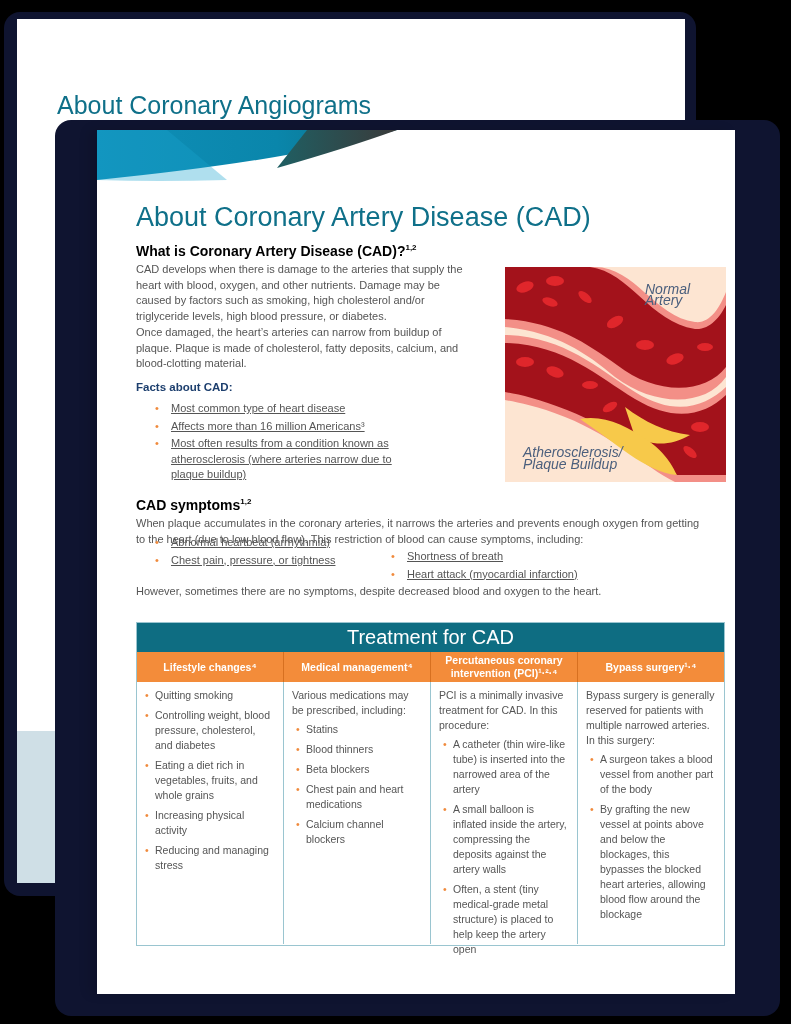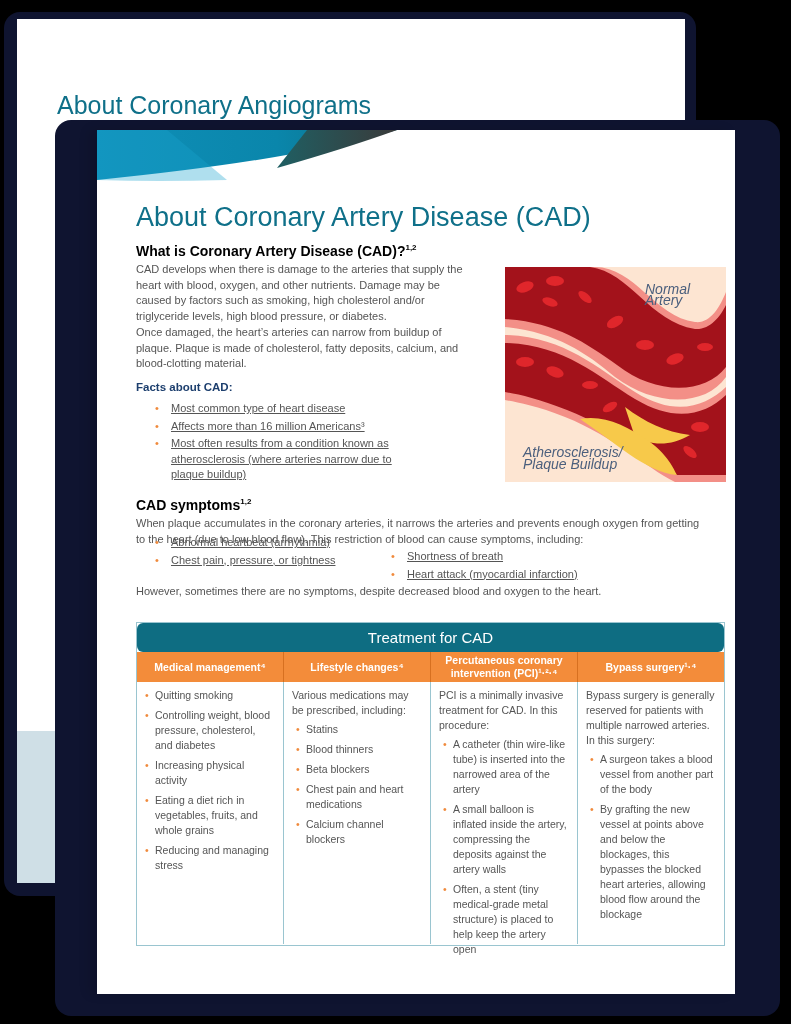--- a/index.html
+++ b/index.html
@@ -50,21 +50,21 @@
   sup { font-size:7px; }
 
   .artery { position:absolute; left:408px; top:137px; width:221px; height:215px; }
   .art-label { position:absolute; font-size:14px; font-style:italic; color:#4b5f7d; line-height:11px; }
 
   .table {
     position:absolute; left:39px; top:492px; width:589px; height:324px;
     border:1.5px solid #9ac5d0; box-sizing:border-box;
   }
   .table-title {
-    height:29px; background:#0e6d82; color:#fff; font-size:15px; text-align:center; line-height:29px;border-radius:6px;
+    height:29px; background:#0e6d82; color:#fff; font-size:20px; text-align:center; line-height:29px;
   }
   .table-heads { display:flex; height:30px; background:#f38c3a; }
   .th {
     flex:1; color:#fff; font-size:10.5px; font-weight:bold; text-align:center; display:flex; align-items:center; justify-content:center; line-height:13px;
     border-left:1px solid #d77020;
   }
   .th:first-child { border-left:none; }
   .table-body { display:flex; height:262px;justify-content:flex-end; }
   .td { flex:1; border-left:1.5px solid #9ac5d0; padding:6px 8px; font-size:10.5px; line-height:15px; color:#555; box-sizing:border-box; }
   .td:first-child { border-left:none; }
@@ -198,32 +198,32 @@
   </ul>
   <ul class="bul" style="left:292px;top:419px;width:260px">
     <li>Shortness of breath</li>
     <li>Heart attack (myocardial infarction)</li>
   </ul>
   <div class="para" style="left:39px;top:454px;width:580px">However, sometimes there are no symptoms, despite decreased blood and oxygen to the heart.</div>
 
   <div class="table">
     <div class="table-title">Treatment for CAD</div>
     <div class="table-heads">
+      <div class="th">Lifestyle changes⁴</div>
       <div class="th">Medical management⁴</div>
-      <div class="th">Lifestyle changes⁴</div>
       <div class="th">Percutaneous coronary intervention (PCI)¹·²·⁴</div>
       <div class="th">Bypass surgery¹·⁴</div>
     </div>
     <div class="table-body">
       <div class="td">
         <ul>
           <li>Quitting smoking</li>
           <li>Controlling weight, blood pressure, cholesterol, and diabetes</li>
+          <li>Eating a diet rich in vegetables, fruits, and whole grains</li>
           <li>Increasing physical activity</li>
-          <li>Eating a diet rich in vegetables, fruits, and whole grains</li>
           <li>Reducing and managing stress</li>
         </ul>
       </div>
       <div class="td indent">
         <p>Various medications may be prescribed, including:</p>
         <ul>
           <li>Statins</li>
           <li>Blood thinners</li>
           <li>Beta blockers</li>
           <li>Chest pain and heart medications</li>

